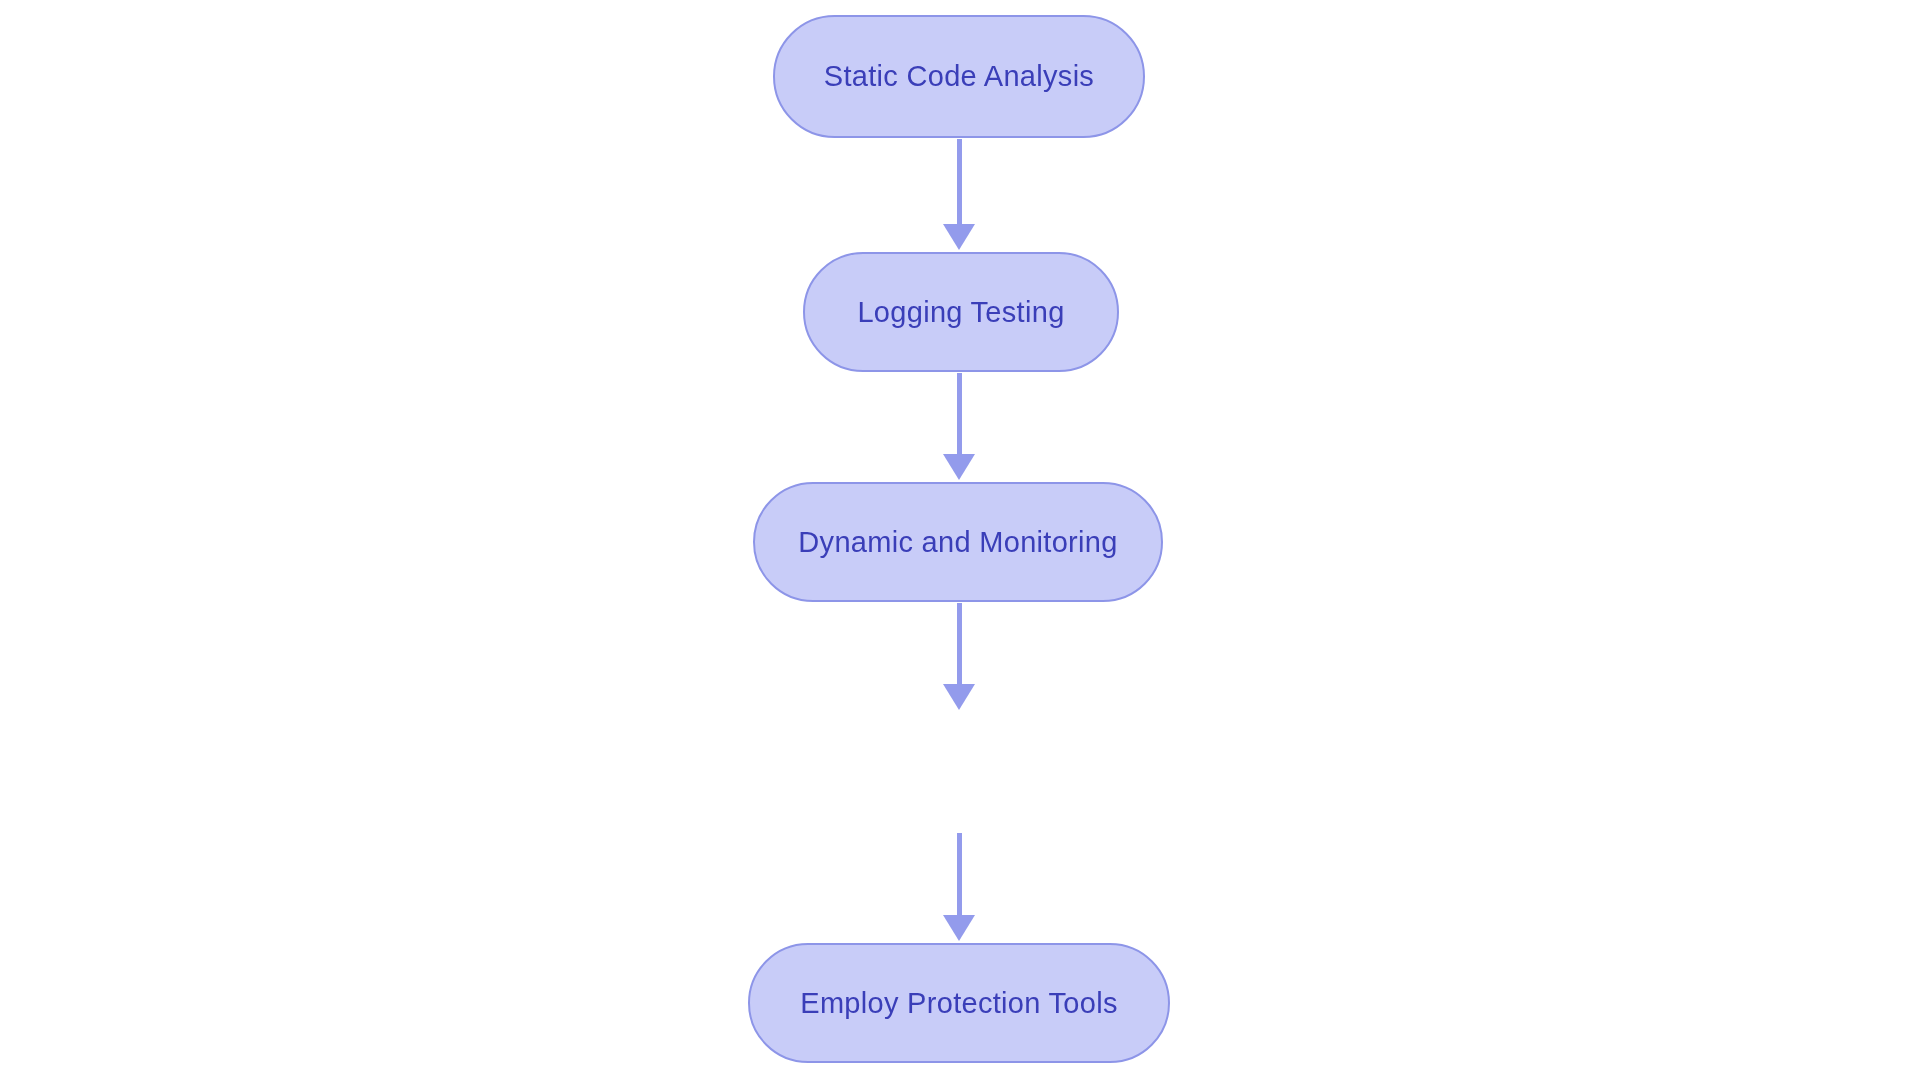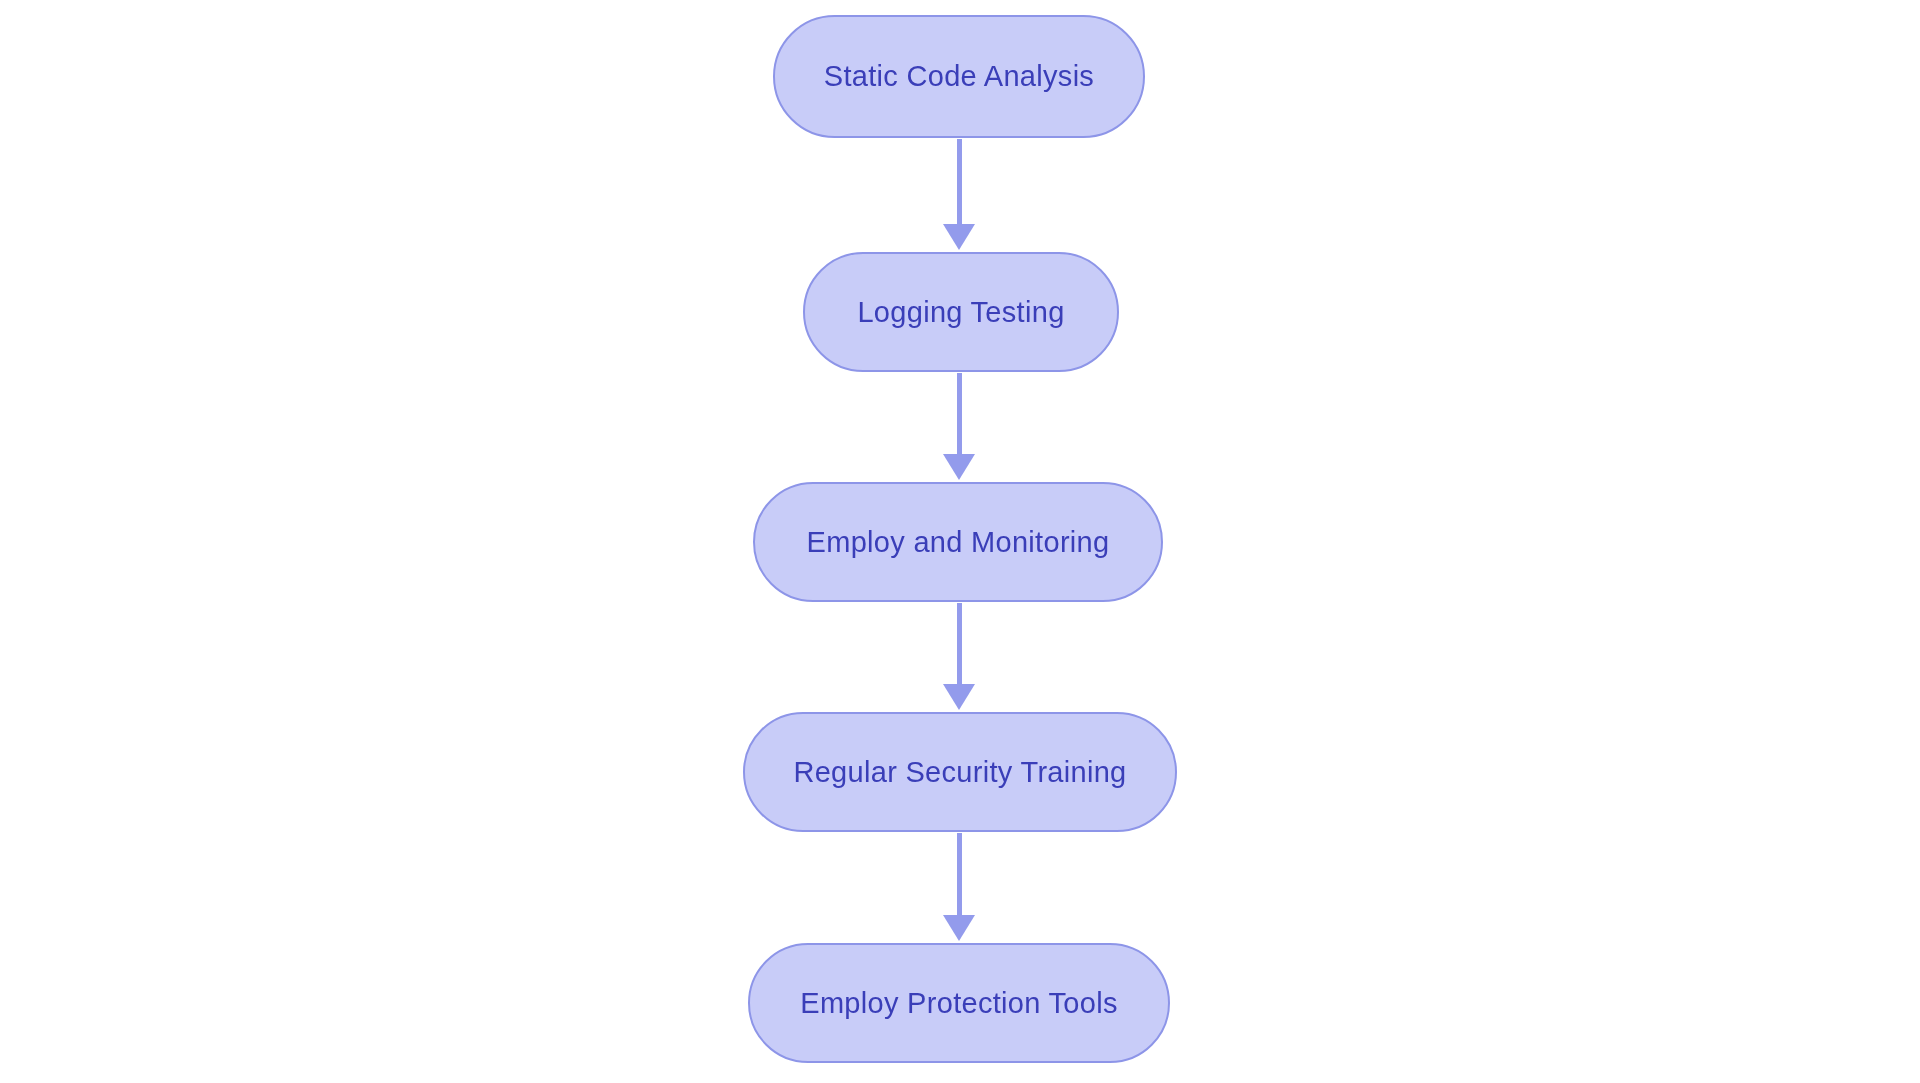--- a/index.html
+++ b/index.html
@@ -81,31 +81,28 @@
   <div class="node node-2">
     <span>Logging Testing</span>
   </div>
 
   <div class="arrow arrow-2">
     <div class="stem"></div>
     <div class="head"></div>
   </div>
 
   <div class="node node-3">
-    <span>Employ and Monitoring</span>
+    <span>Dynamic and Monitoring</span>
   </div>
 
   <div class="arrow arrow-3">
     <div class="stem"></div>
     <div class="head"></div>
   </div>
 
-  <div class="node node-4">
-    <span>Regular Security Training</span>
-  </div>
 
   <div class="arrow arrow-4">
     <div class="stem"></div>
     <div class="head"></div>
   </div>
 
   <div class="node node-5">
     <span>Employ Protection Tools</span>
   </div>
 

